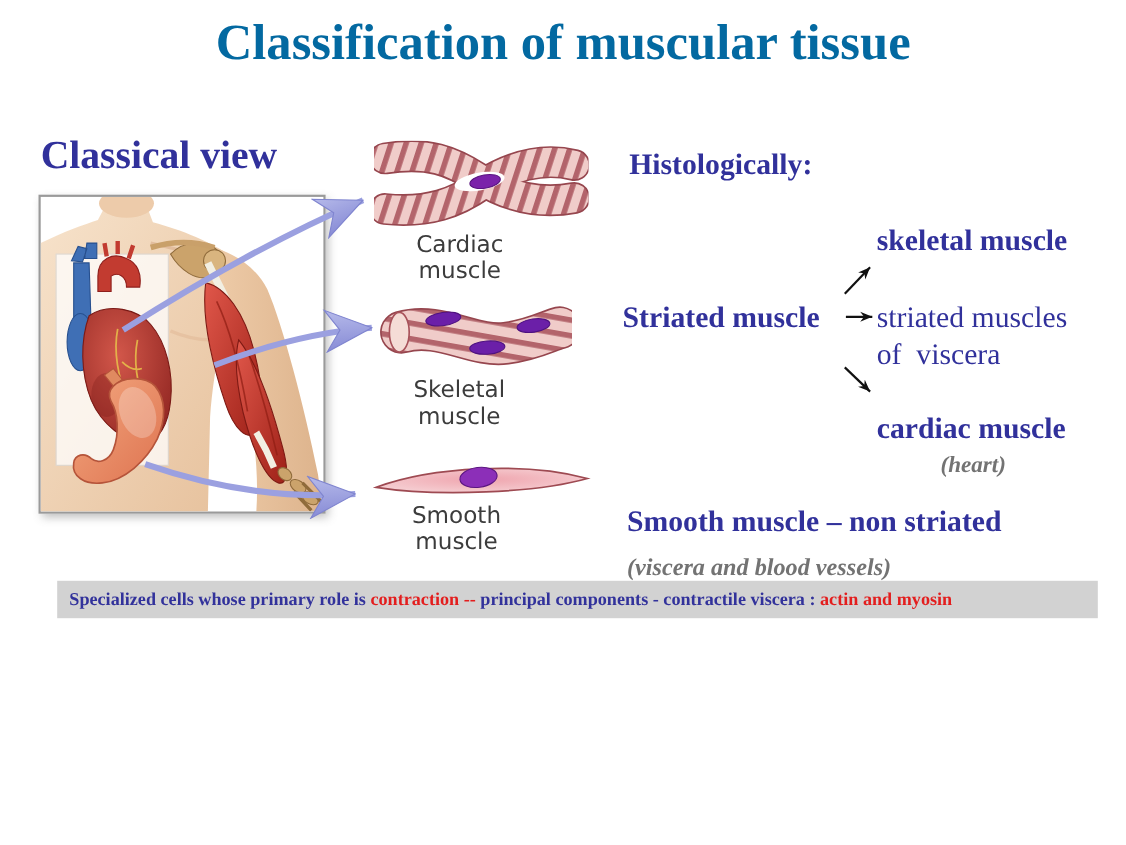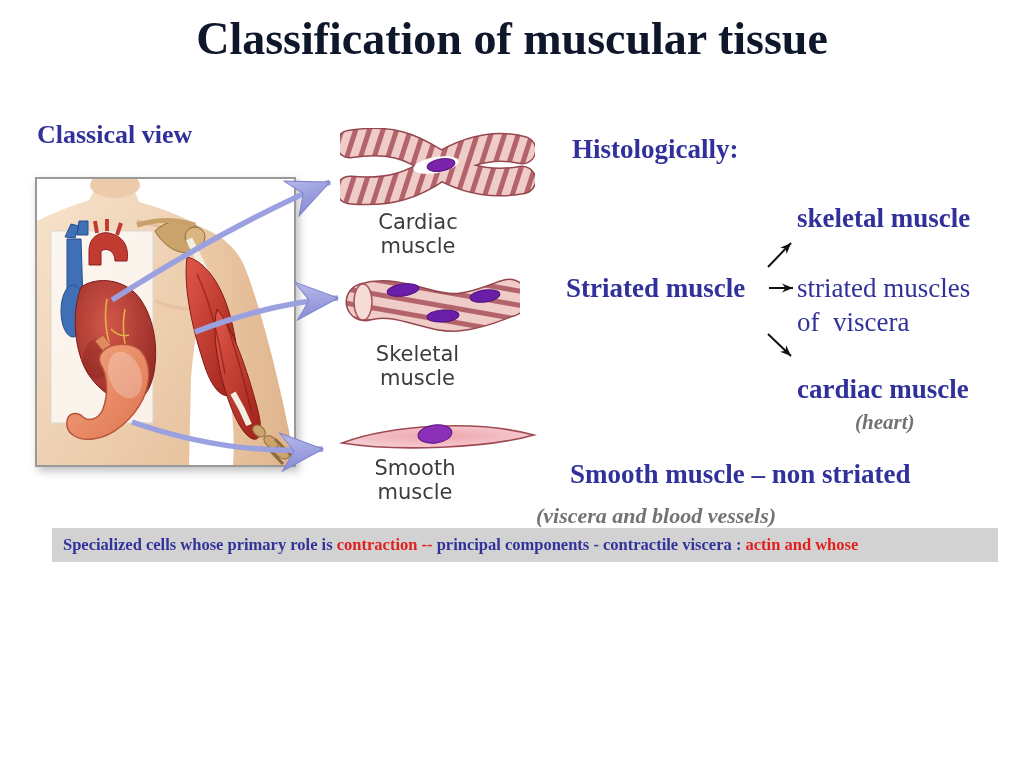--- a/index.html
+++ b/index.html
@@ -1,21 +1,21 @@
 <!DOCTYPE html>
 <html><head>
 <meta charset="utf-8">
 <style>
   html,body{margin:0;padding:0;background:#fff;}
   .slide{position:relative;width:1024px;height:768px;background:#fff;overflow:hidden;
          font-family:"Liberation Serif",serif;}
   .abs{position:absolute;}
   .page-title{left:0;right:0;top:12px;text-align:center;font-size:46px;font-weight:bold;
-              color:#0f172a;letter-spacing:0px;z-index:2;}
-  .classical{left:37px;top:120px;font-size:26px;font-weight:bold;color:#31319B;z-index:2;}
+              color:#0369a1;letter-spacing:0px;z-index:2;}
+  .classical{left:37px;top:120px;font-size:36px;font-weight:bold;color:#31319B;z-index:2;}
   .anatomy-frame{left:35px;top:177px;width:257px;height:286px;background:#fff;
                  border:2px solid #9a9a9a;box-shadow:3px 4px 8px rgba(110,110,110,.45);z-index:1;}
   .overlay{z-index:3;pointer-events:none;}
   .fig{z-index:2;}
   .fig-label{font-family:"DejaVu Sans",sans-serif;color:#3C3C3C;font-size:21px;
              text-align:center;z-index:2;}
   .h-head{left:572px;top:134px;font-size:27px;font-weight:bold;color:#31319B;z-index:2;}
   .r-bold{font-size:27px;font-weight:bold;color:#31319B;z-index:2;}
   .r-reg{font-size:27px;font-weight:normal;color:#31319B;z-index:2;white-space:pre;}
   .r-note{font-size:21px;font-weight:bold;font-style:italic;color:#737373;z-index:2;}
@@ -181,30 +181,30 @@
   <div class="abs fig-label" style="left:337px;top:456px;width:156px">Smooth muscle</div>
 
   <div class="abs h-head">Histologically:</div>
   <div class="abs r-bold" style="left:797px;top:203px">skeletal muscle</div>
   <div class="abs r-bold" style="left:566px;top:273px">Striated muscle</div>
   <div class="abs r-reg" style="left:797px;top:273px">striated muscles</div>
   <div class="abs r-reg" style="left:797px;top:307px">of  viscera</div>
   <div class="abs r-bold" style="left:797px;top:374px">cardiac muscle</div>
   <div class="abs r-note" style="left:855px;top:410px">(heart)</div>
   <div class="abs r-bold" style="left:570px;top:459px">Smooth muscle – non striated</div>
-  <div class="abs r-note" style="left:536px;top:503px;font-size:22px">(viscera and blood vessels)</div>
+  <div class="abs r-note" style="left:570px;top:503px;font-size:22px">(viscera and blood vessels)</div>
 
   <svg class="abs overlay" style="left:755px;top:228px" width="60" height="140" viewBox="0 0 60 140">
     <defs>
       <marker id="blk" markerWidth="12" markerHeight="10" refX="11" refY="5" orient="auto" markerUnits="userSpaceOnUse">
         <path d="M 0,0.5 L 11,5 L 0,9.5 L 3.5,5 Z" fill="#111"></path>
       </marker>
     </defs>
     <path d="M 13,39 L 36,15" stroke="#111" stroke-width="2" fill="none" marker-end="url(#blk)"></path>
     <path d="M 14,60 L 38,60" stroke="#111" stroke-width="2" fill="none" marker-end="url(#blk)"></path>
     <path d="M 13,106 L 36,128" stroke="#111" stroke-width="2" fill="none" marker-end="url(#blk)"></path>
   </svg>
 
   <div class="abs footer-bar">
-    <span class="seg-blue">Specialized cells whose primary role is </span><span class="seg-red">contraction -- </span><span class="seg-blue">principal components - contractile viscera : </span><span class="seg-red">actin and whose</span>
+    <span class="seg-blue">Specialized cells whose primary role is </span><span class="seg-red">contraction -- </span><span class="seg-blue">principal components - contractile viscera : </span><span class="seg-red">actin and myosin</span>
   </div>
 
 </div>
 
 </body></html>

